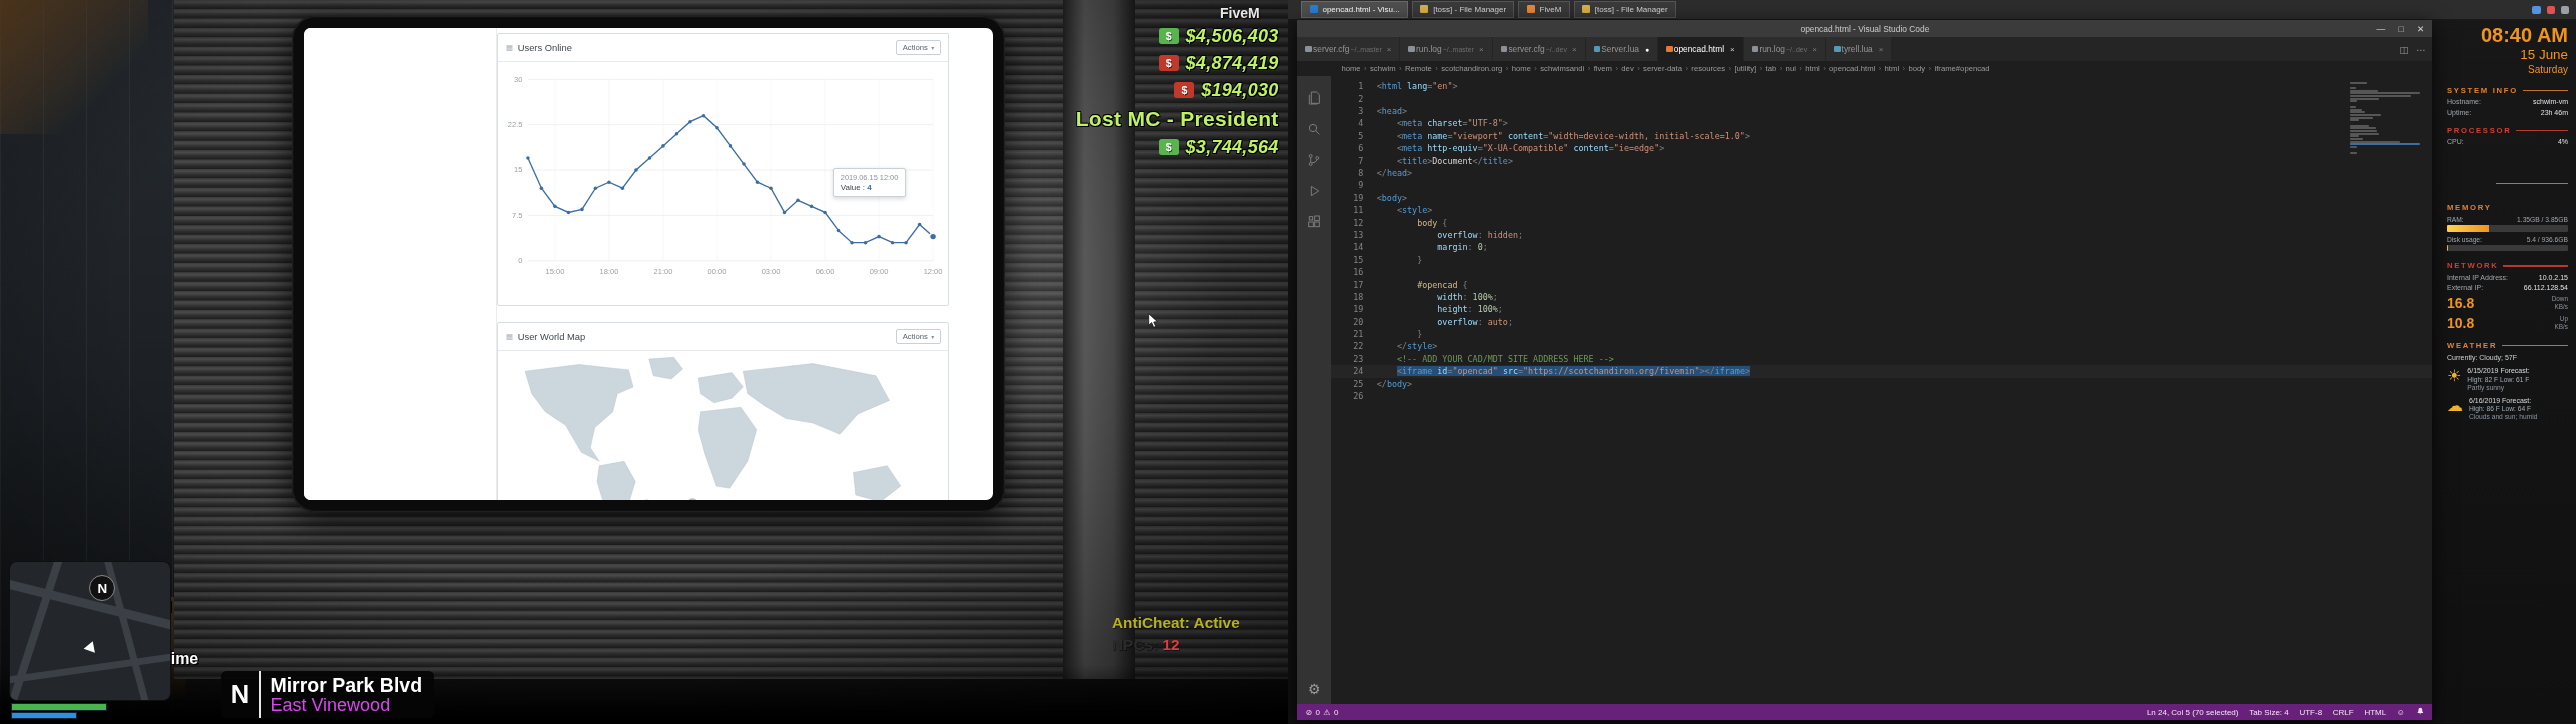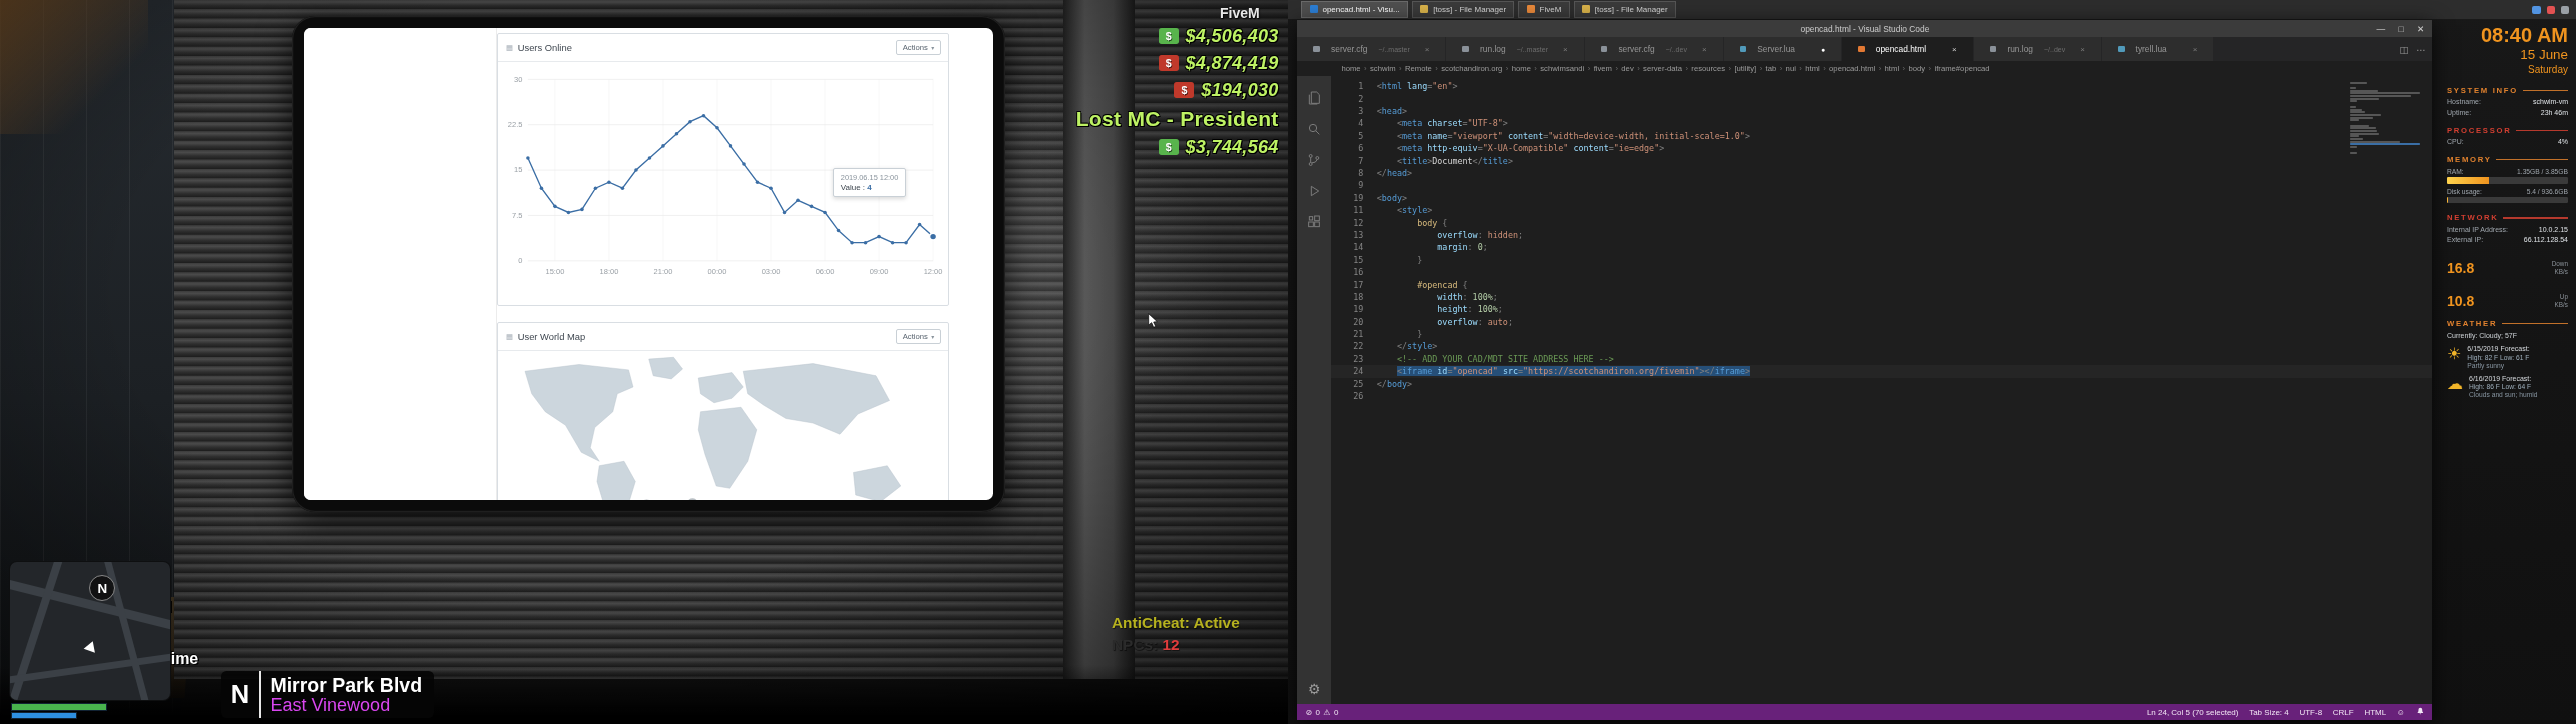--- a/index.html
+++ b/index.html
@@ -103,21 +103,21 @@
   .vscode{position:absolute;left:9.4px;top:20px;width:1135px;height:700px;background:#1e1e1e;
     box-shadow:0 5.4px 20px rgba(0,0,0,.8);display:flex;flex-direction:column;}
   .vsc-titlebar{height:17.4px;background:#3b3b3b;display:flex;align-items:center;position:relative;flex:none;}
   .vsc-title{position:absolute;left:0;right:0;text-align:center;color:#cccccc;font-size:8.4px;}
   .win-controls{position:absolute;right:8px;display:flex;gap:13.4px;color:#cfcfcf;font-size:8.7px;}
   .win-controls span{cursor:pointer;}
   .vsc-menubar{height:17.4px;background:#3b3b3b;display:flex;align-items:center;padding-left:5.4px;flex:none;
     border-bottom:0.7px solid #2c2c2c;}
   .menu-item{color:#cccccc;font-size:8.4px;padding:0 6px;cursor:pointer;}
   .vsc-tabbar{height:23.5px;background:#252526;display:flex;align-items:stretch;position:relative;flex:none;}
-  .tab{display:flex;align-items:center;gap:11px;padding:0 16px;background:#2d2d2d;border-right:0.7px solid #252526;
+  .tab{display:flex;align-items:center;gap:1px;padding:0 8px;background:#2d2d2d;border-right:0.7px solid #252526;
     color:#969696;font-size:8.4px;cursor:pointer;white-space:nowrap;}
   .tab.active{background:#1e1e1e;color:#ffffff;}
   .ticon{width:6.7px;height:6.7px;border-radius:1.3px;flex:none;}
   .tdesc{font-size:7px;color:#6d6d6d;}
   .tclose{margin-left:4px;color:#7a7a7a;font-size:8px;}
   .tab.active .tclose{color:#d0d0d0;}
   .tab.modified .tclose{color:#fff;font-size:6.7px;}
   .tabbar-actions{position:absolute;right:6.7px;top:0;height:23.5px;display:flex;align-items:center;gap:8px;color:#9a9a9a;}
   .tabbar-actions .tb-ico{cursor:pointer;font-size:9.4px;}
   .vsc-breadcrumb{height:15.4px;background:#1e1e1e;display:flex;align-items:center;padding-left:44px;flex:none;
@@ -154,21 +154,21 @@
   .ck-day{font-size:10px;color:#f0941f;text-align:right;line-height:13.4px;}
   .ck-section{margin-top:10px;}
   .ck-header{display:flex;align-items:center;gap:4.7px;}
   .ck-header .ck-title{font-size:7.7px;font-weight:700;letter-spacing:1.7px;white-space:nowrap;}
   .ck-header .ck-line{flex:1;height:1.3px;opacity:.85;}
   .ck-row{display:flex;justify-content:space-between;margin-top:3.4px;font-size:7px;color:#9fa6ad;}
   .ck-row .ck-val{color:#dfe3e7;}
   .ck-barlabel{display:flex;justify-content:space-between;margin-top:4px;font-size:6.7px;color:#9fa6ad;}
   .ck-bar{height:6.7px;background:#3a3a3a;border-radius:1.3px;margin-top:2px;overflow:hidden;}
   .ck-fill{height:100%;background:linear-gradient(90deg,#ffd34d,#f0941f);}
-  .ck-speed{display:flex;align-items:center;justify-content:space-between;margin-top:17px;}
+  .ck-speed{display:flex;align-items:center;justify-content:space-between;margin-top:4px;}
   .ck-speed .sp-val{font-size:14px;font-weight:700;color:#f0941f;}
   .ck-speed .sp-meta{text-align:right;font-size:6.4px;color:#8b9299;line-height:8px;}
   .ck-current{margin-top:4px;color:#cfd4d8;font-size:7px;}
   .ck-fc{display:flex;gap:6px;margin-top:6px;align-items:flex-start;}
   .ck-fc .fc-ico{font-size:16px;color:#f0b429;line-height:17.4px;}
   .fc-date{font-size:7px;color:#d8dce0;}
   .fc-temps{font-size:6.7px;color:#9fb0bd;margin-top:1.3px;}
   .fc-desc{font-size:6.7px;color:#8795a1;margin-top:1.3px;}
 </style>
 </head>
@@ -818,21 +818,21 @@
 
           <div class="ck-row">
             <span>CPU:</span>
             <span class="ck-val">4%</span>
           </div>
         </div>
     </div>
 
     <div class="ck-section">
       <div class="ck-header">
-        <span class="ck-title" style="color: rgb(224, 129, 46);">MEMORY</span>
+        <span class="ck-title" style="color: rgb(224, 129, 46); margin-top: 48px;">MEMORY</span>
         <span class="ck-line" style="background: rgb(224, 129, 46);"></span>
       </div>
       <div class="ck-barlabel">
         <span>RAM:</span>
         <span class="ck-val">1.35GB / 3.85GB</span>
       </div>
       <div class="ck-bar">
         <div class="ck-fill" style="width: 35%;"></div>
       </div>
       <div class="ck-barlabel">

